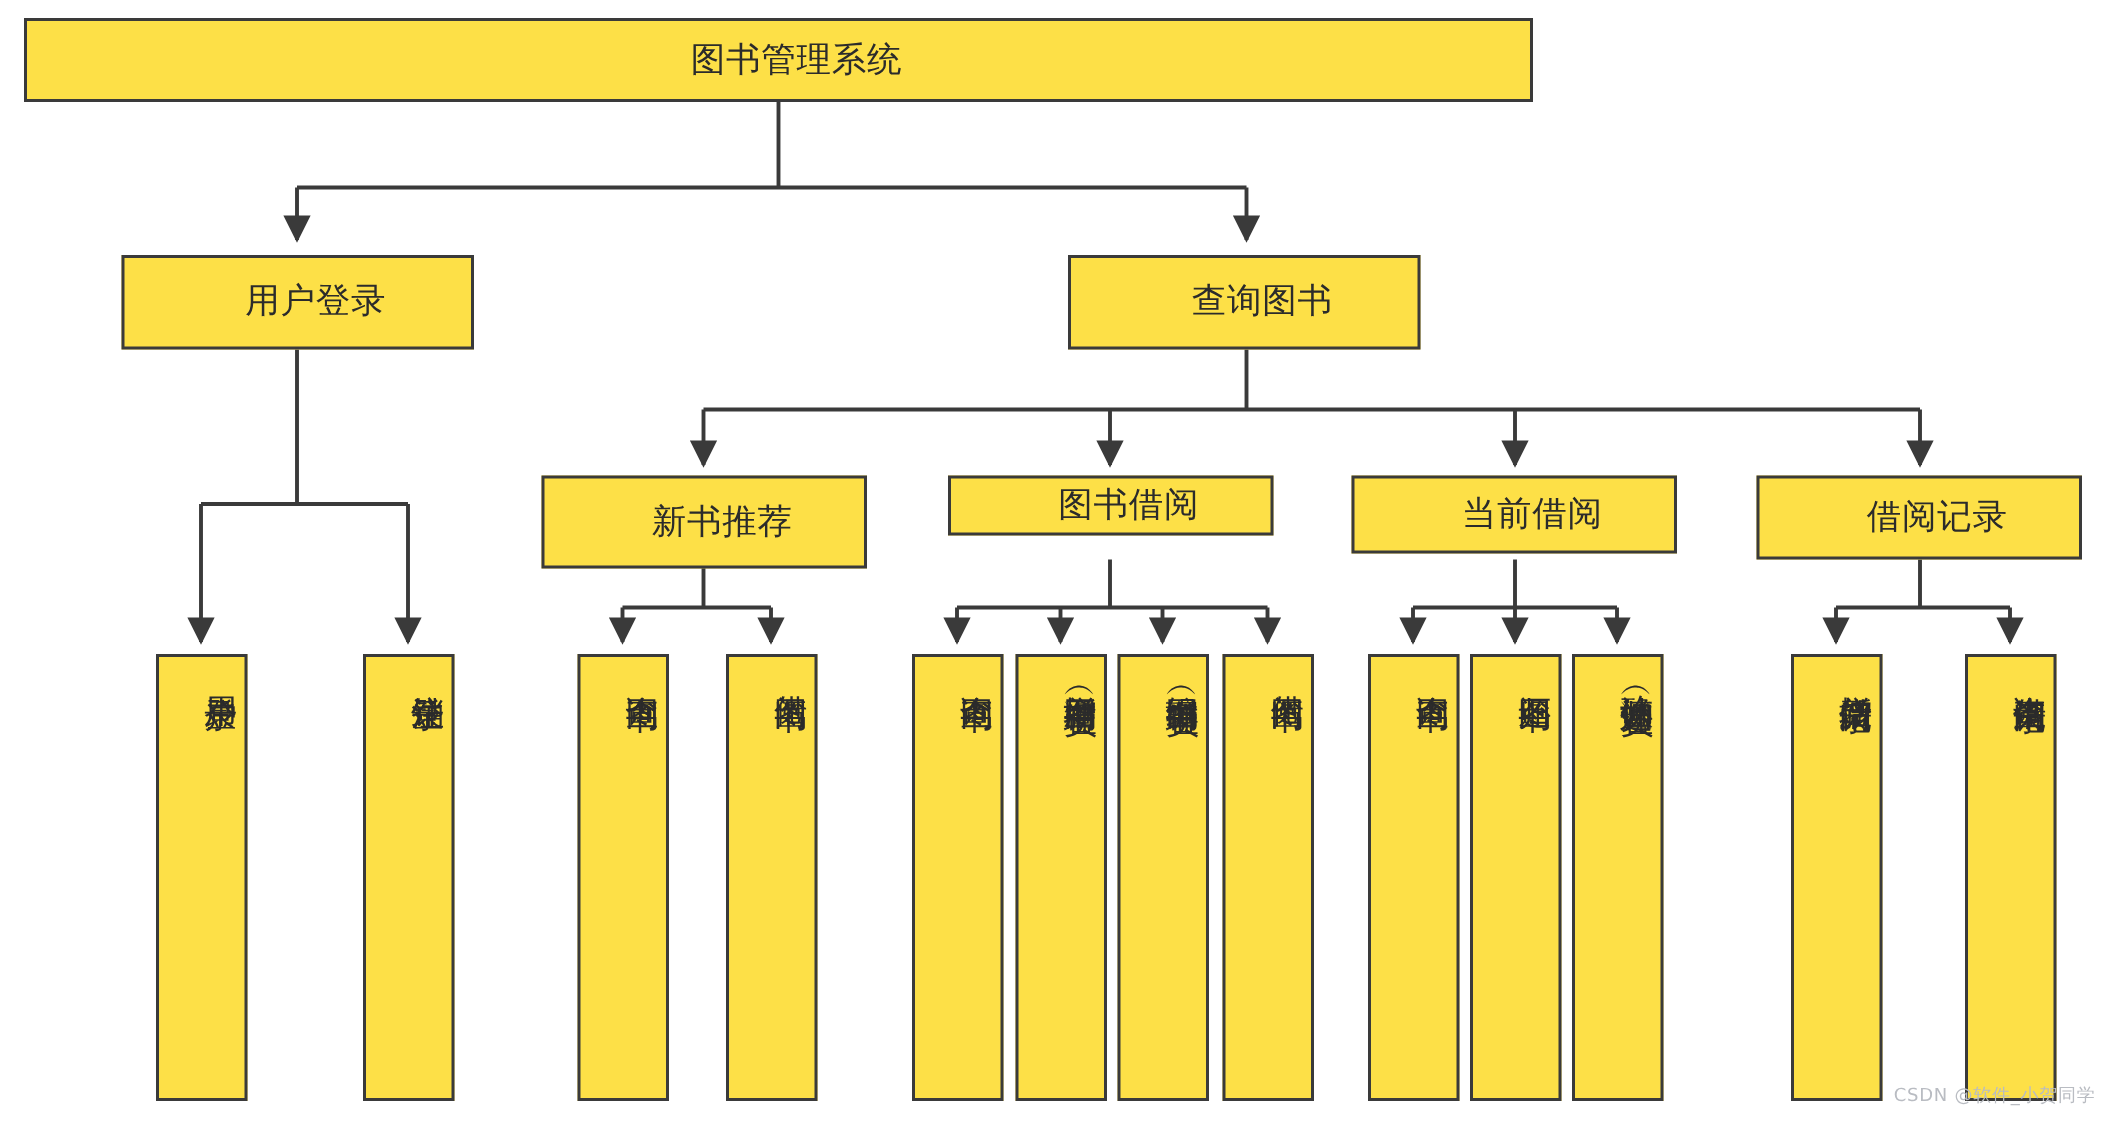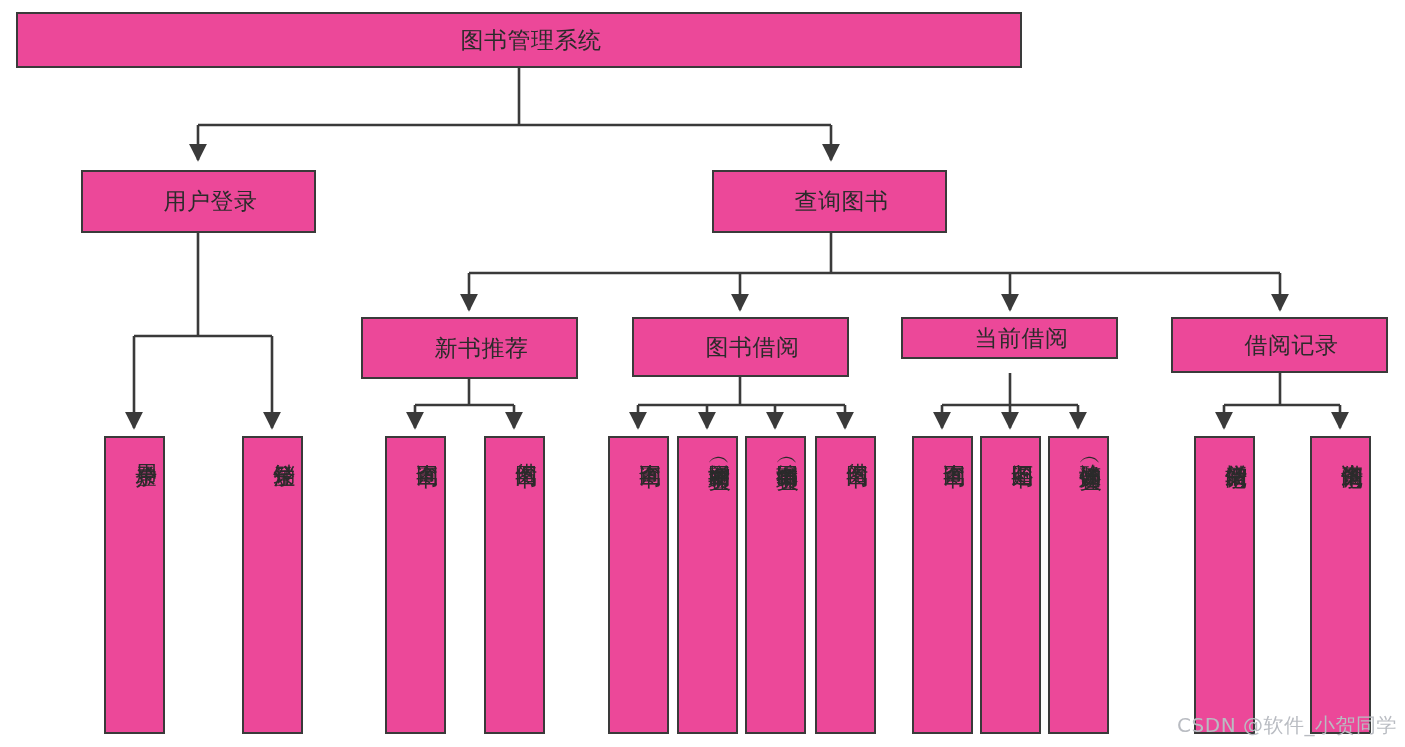--- a/index.html
+++ b/index.html
@@ -24,21 +24,21 @@
     position: absolute;
     left: 0;
     top: 0;
     width: 1405px;
     height: 747px;
   }
   .node {
     position: absolute;
     box-sizing: border-box;
     border: 2.5px solid #3a3a3a;
-    background: #ec4899;
+    background: #fde047;
     color: #2b2b2b;
     display: flex;
     align-items: center;
     justify-content: center;
     z-index: 2;
     padding-left: 24px;
   }
   .node-label {
     font-size: 23px;
     line-height: 1.15;
@@ -58,21 +58,21 @@
     font-size: 22px;
     line-height: 1.06;
     letter-spacing: 1px;
     white-space: normal;
     max-height: 100%;
   }
   #watermark {
     position: absolute;
     right: 8px;
     bottom: 8px;
-    font-size: 20px;
+    font-size: 12px;
     color: #b9bcc2;
     letter-spacing: 0.5px;
     z-index: 5;
     user-select: none;
     white-space: nowrap;
   }
 </style>
 </head>
 <body>
 
@@ -137,25 +137,25 @@
   </div>
 
   <div class="node horiz" style="left:712px; top:170px; width:235px; height:63px;">
     <span class="node-label">查询图书</span>
   </div>
 
   <div class="node horiz" style="left:361px; top:317px; width:217px; height:62px;">
     <span class="node-label">新书推荐</span>
   </div>
 
-  <div class="node horiz" style="left:632px; top:317px; width:217px; height:60px;">
+  <div class="node horiz" style="left:632px; top:317px; width:217px; height:40px;">
     <span class="node-label">图书借阅</span>
   </div>
 
-  <div class="node horiz" style="left:901px; top:317px; width:217px; height:42px;">
+  <div class="node horiz" style="left:901px; top:317px; width:217px; height:52px;">
     <span class="node-label">当前借阅</span>
   </div>
 
   <div class="node horiz" style="left:1171px; top:317px; width:217px; height:56px;justify-content:center;">
     <span class="node-label">借阅记录</span>
   </div>
 
   <div class="node vert" style="left:104px; top:436px; width:61px; height:298px;">
     <span class="node-label">用户登录</span>
   </div>

